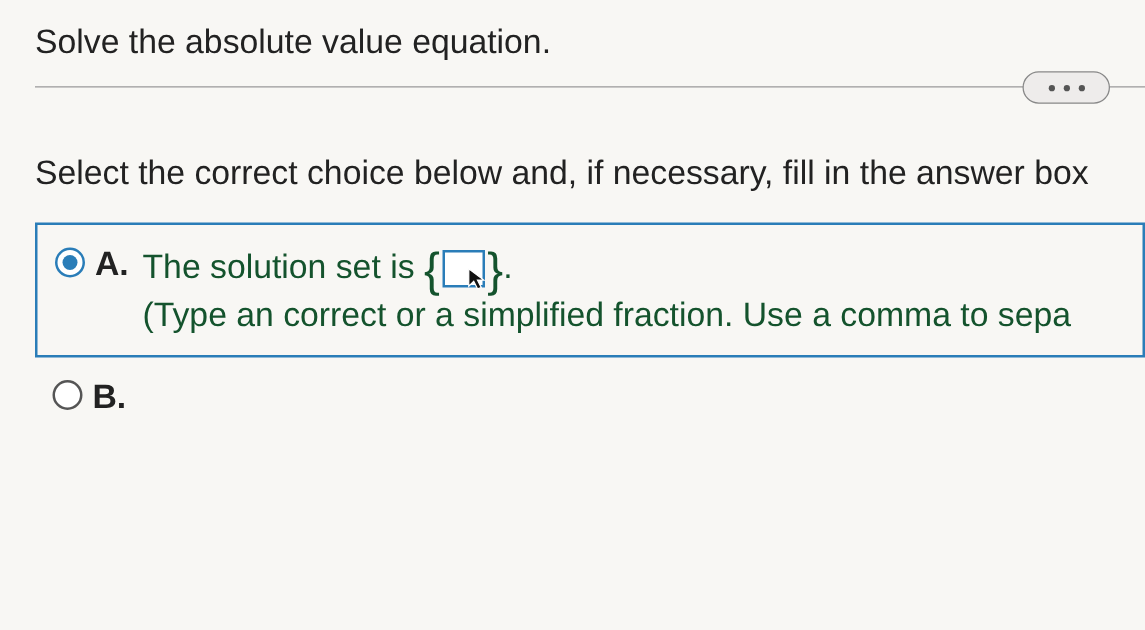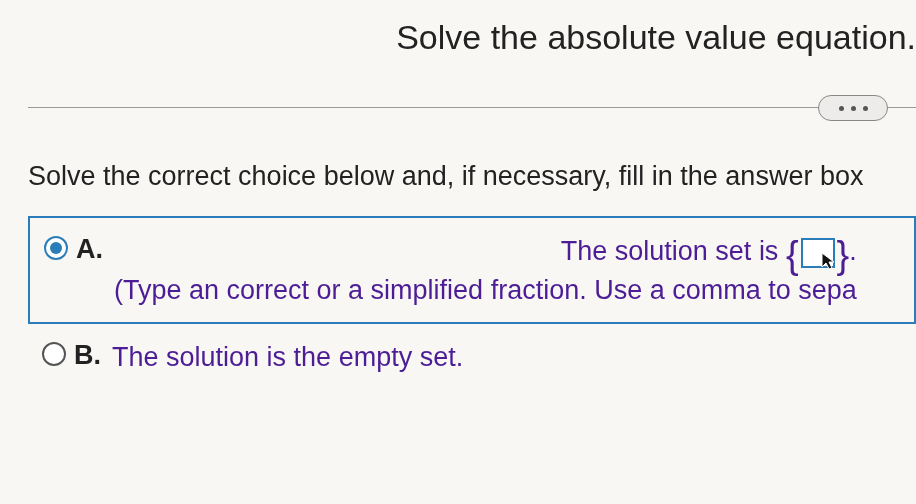--- a/index.html
+++ b/index.html
@@ -10,24 +10,23 @@
       background: #f8f7f4;
       width: 916px;
       height: 504px;
       overflow: hidden;
       position: relative;
     }
     .content {
       padding: 18px 0 0 28px;
     }
     .instruction {
-      font-size: 34px;
-      color: #222;
-      margin-bottom: 32px;
-      text-align: right;
+      font-size: 27px;
+      color: #222;
+      margin-bottom: 2px;
     }
     .equation {
       font-size: 27px;
       color: #222;
       padding-left: 36px;
       margin-bottom: 40px;
       letter-spacing: 0.5px;
     }
     .equation .abs-bar {
       display: inline-block;
@@ -117,23 +116,22 @@
     .choice-label {
       font-size: 27px;
       font-weight: bold;
       color: #222;
       width: 30px;
       flex-shrink: 0;
       margin-top: 2px;
     }
     .choice-text {
       font-size: 27px;
-      color: #4c1d95;
+      color: #14532d;
       line-height: 1.45;
-      text-align: right;
     }
     .answer-set {
       display: inline-flex;
       align-items: center;
       vertical-align: middle;
     }
     .brace {
       font-size: 38px;
       line-height: 0.7;
       position: relative;
@@ -164,21 +162,21 @@
 
   <div class="divider-area">
     <div class="divider-line"></div>
     <div class="ellipsis-pill">
       <span class="dot"></span>
         <span class="dot"></span>
         <span class="dot"></span>
     </div>
   </div>
 
-  <div class="prompt">Solve the correct choice below and, if necessary, fill in the answer box</div>
+  <div class="prompt">Select the correct choice below and, if necessary, fill in the answer box</div>
 
   <div class="choice-box">
     <div class="choice-row">
       <div class="radio selected"></div>
       <div class="choice-label">A.</div>
       <div class="choice-text">
         <span>The solution set is </span><span class="answer-set">
           <span class="brace">{</span>
           <span class="answer-box">
             <svg class="cursor-icon" width="18" height="20" viewBox="0 0 18 20">
@@ -189,15 +187,14 @@
         </span><span>.</span>
         <br>
         <span>(Type an correct or a simplified fraction. Use a comma to sepa</span>
       </div>
     </div>
   </div>
 
   <div class="choice-row-b">
     <div class="radio"></div>
     <div class="choice-label">B.</div>
-    <div class="choice-text">The solution is the empty set.</div>
   </div>
 </div>
 
 </body></html>

